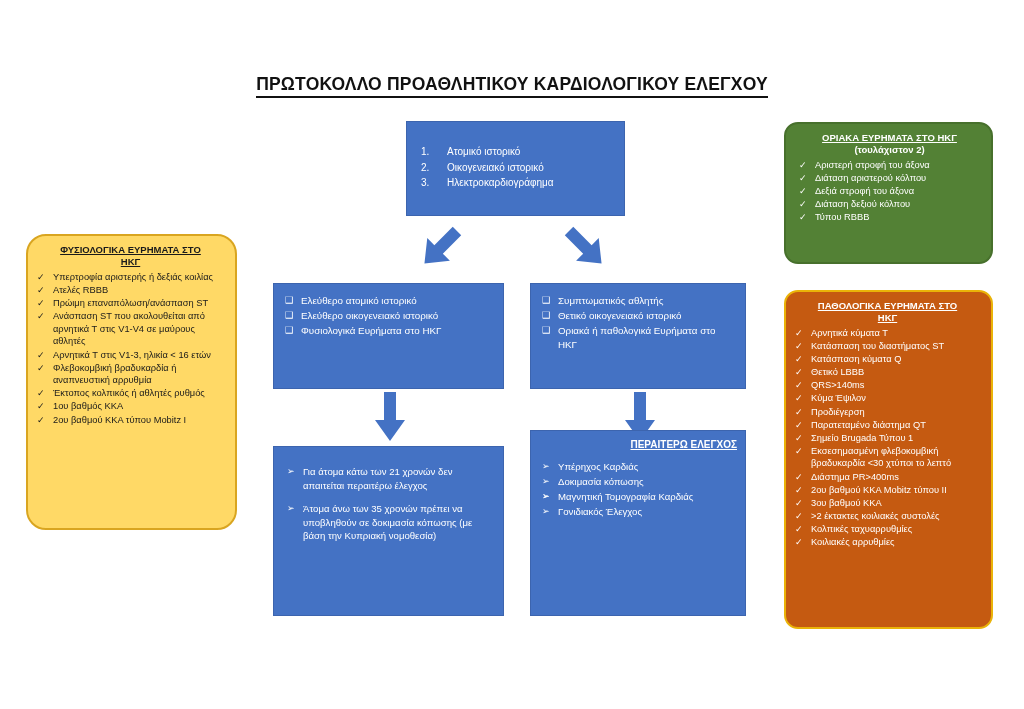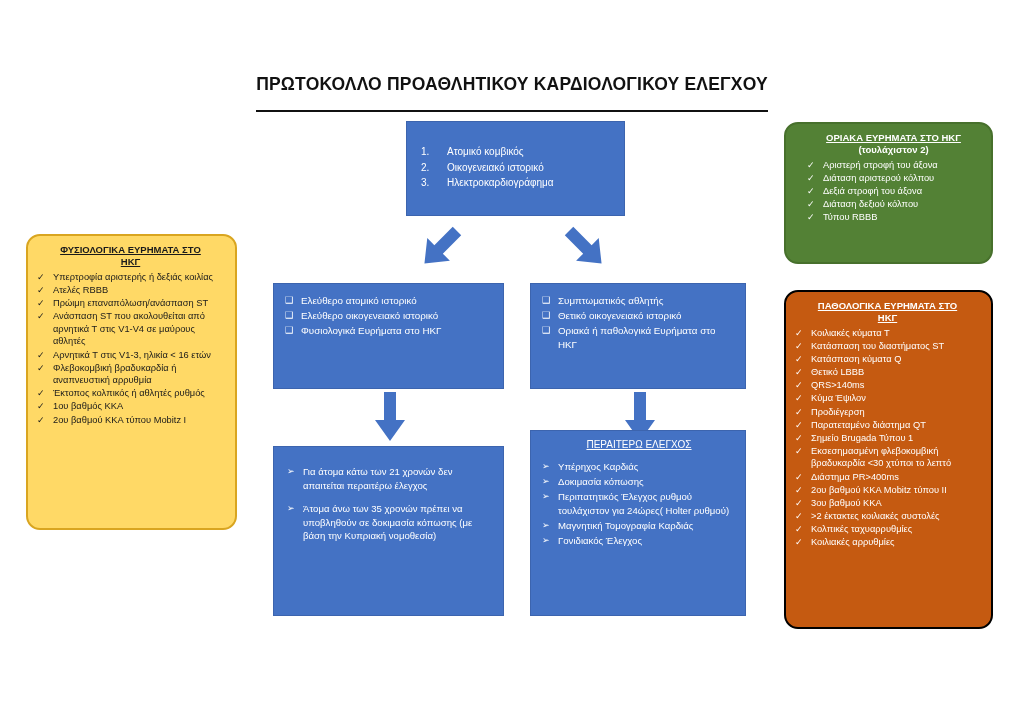--- a/index.html
+++ b/index.html
@@ -17,46 +17,46 @@
     position:absolute;
     left:0;right:0;top:74px;
     text-align:center;
     font-size:17.5px;
     font-weight:bold;
     color:#111111;
     letter-spacing:.2px;
   }
   #page-title span{
     border-bottom:2px solid #111111;
-    padding-bottom:16px;
+    padding-bottom:2px;
   }
 
   
   .box{position:absolute;box-sizing:border-box;}
   .blue-box{
     background:#4472C4;
     color:#ffffff;
     border:1px solid #3c64ae;
   }
   .yellow-box{
     background:#FFD966;
     color:#1a1a1a;
     border:2px solid #D9A520;
-    border-radius:14px;
+    border-radius:20px;
   }
   .green-box{
     background:#538135;
     color:#ffffff;
     border:2px solid #47702c;
     border-radius:14px;
   }
   .orange-box{
     background:#C55A11;
     color:#ffffff;
-    border:2px solid #000000;
+    border:2px solid #eab308;
     border-radius:14px;
   }
 
   .box-title{
     text-align:center;
     font-weight:bold;
     font-size:9.5px;
     line-height:12px;
     margin-bottom:3px;
   }
@@ -95,54 +95,54 @@
   ol.numlist li .num{
     position:absolute;left:14px;top:0;
     font-size:10px;line-height:15.5px;
   }
 
   
   #box-initial{left:406px;top:121px;width:219px;height:95px;}
   #box-initial .inner{padding:22px 0 0 0;}
 
   #box-yellow{left:26px;top:234px;width:211px;height:296px;padding:8px 10px 8px 8px;}
-  #box-green{left:784px;top:122px;width:209px;height:142px;padding:8px 10px 8px 20px;}
+  #box-green{left:784px;top:122px;width:209px;height:142px;padding:8px 10px 8px 12px;}
   #box-orange{left:784px;top:290px;width:209px;height:339px;padding:8px 10px 8px 8px;}
 
   #box-normal{left:273px;top:283px;width:231px;height:106px;padding:10px 8px 8px 10px;}
   #box-abnormal{left:530px;top:283px;width:216px;height:106px;padding:10px 8px 8px 10px;}
 
   #box-age-advice{left:273px;top:446px;width:231px;height:170px;padding:18px 10px 8px 12px;}
   #box-further{left:530px;top:430px;width:216px;height:186px;padding:8px 8px 8px 10px;}
 
   #box-age-advice ul.lst li{margin-bottom:10px;font-size:9.6px;line-height:13.5px;}
   #box-further ul.lst li{font-size:9.6px;line-height:13.5px;margin-bottom:1.5px;}
   #box-normal ul.lst li,#box-abnormal ul.lst li{font-size:9.8px;line-height:14px;margin-bottom:1px;}
 
   #box-further .box-title{
-    font-size:10px;margin-bottom:9px;font-weight:normal;
+    font-size:10px;margin-bottom:9px;font-weight:bold;text-align:right;
   }
 
   
   .arrow{position:absolute;}
   .arrow svg{display:block;}
 </style>
 </head>
 <body>
 
 <div class="canvas">
 
   <div id="page-title">
     <span>ΠΡΩΤΟΚΟΛΛΟ ΠΡΟΑΘΛΗΤΙΚΟΥ ΚΑΡΔΙΟΛΟΓΙΚΟΥ  ΕΛΕΓΧΟΥ</span>
   </div>
 
   <div class="box blue-box" id="box-initial">
     <div class="inner">
       <ol class="numlist" id="initial-list">
-          <li><span class="num">1.</span><span>Ατομικό κομβικός</span></li>
+          <li><span class="num">1.</span><span>Ατομικό ιστορικό</span></li>
           <li><span class="num">2.</span><span>Οικογενειακό ιστορικό</span></li>
           <li><span class="num">3.</span><span>Ηλεκτροκαρδιογράφημα</span></li>
         </ol>
     </div>
   </div>
 
   <div class="arrow" style="left:414px;top:222px;">
     <svg width="52" height="52" viewBox="0 0 52 52">
       <g transform="rotate(45 26 26)">
         <path d="M20 2 h12 v26 h10 L26 48 10 28 h10 Z" fill="#4472C4"></path>
@@ -188,21 +188,21 @@
         <li><span class="mk">✓</span><span>Τύπου RBBB</span></li>
       </ul>
   </div>
 
   <div class="box orange-box" id="box-orange">
     <div class="box-title">
       <u><span>ΠΑΘΟΛΟΓΙΚΑ   ΕΥΡΗΜΑΤΑ  ΣΤΟ</span><br>
       <span>ΗΚΓ</span></u>
     </div>
     <ul class="lst check" id="pathological-findings-list">
-        <li><span class="mk">✓</span><span>Κοιλιακές κύματα Τ</span></li>
+        <li><span class="mk">✓</span><span>Αρνητικά κύματα Τ</span></li>
         <li><span class="mk">✓</span><span>Κατάσπαση του διαστήματος ST</span></li>
         <li><span class="mk">✓</span><span>Κατάσπαση κύματα Q</span></li>
         <li><span class="mk">✓</span><span>Θετικό LBBB</span></li>
         <li><span class="mk">✓</span><span>QRS&gt;140ms</span></li>
         <li><span class="mk">✓</span><span>Κύμα Έψιλον</span></li>
         <li><span class="mk">✓</span><span>Προδιέγερση</span></li>
         <li><span class="mk">✓</span><span>Παρατεταμένο διάστημα QT</span></li>
         <li><span class="mk">✓</span><span>Σημείο Brugada Τύπου 1</span></li>
         <li><span class="mk">✓</span><span>Εκσεσημασμένη  φλεβοκομβική βραδυκαρδία &lt;30 χτύποι το λεπτό</span></li>
         <li><span class="mk">✓</span><span>Διάστημα PR&gt;400ms</span></li>
@@ -248,19 +248,19 @@
       </ul>
   </div>
 
   <div class="box blue-box" id="box-further">
     <div class="box-title">
       <u><span>ΠΕΡΑΙΤΕΡΩ ΕΛΕΓΧΟΣ</span></u>
     </div>
     <ul class="lst arw" id="further-testing-list">
         <li><span class="mk">➢</span><span>Υπέρηχος Καρδιάς</span></li>
         <li><span class="mk">➢</span><span>Δοκιμασία κόπωσης</span></li>
-        <li><span class="mk">➢</span><span>Περιπατητικός  Έλεγχος ρυθμού τουλάχιστον για 24ώρες( Holter ρυθμού)</span></li>
+        <li><span class="mk">➢</span></li>
         <li><span class="mk">➢</span><span>Μαγνητική Τομογραφία Καρδιάς</span></li>
         <li><span class="mk">➢</span><span>Γονιδιακός  Έλεγχος</span></li>
       </ul>
   </div>
 
 </div>
 
 </body></html>

